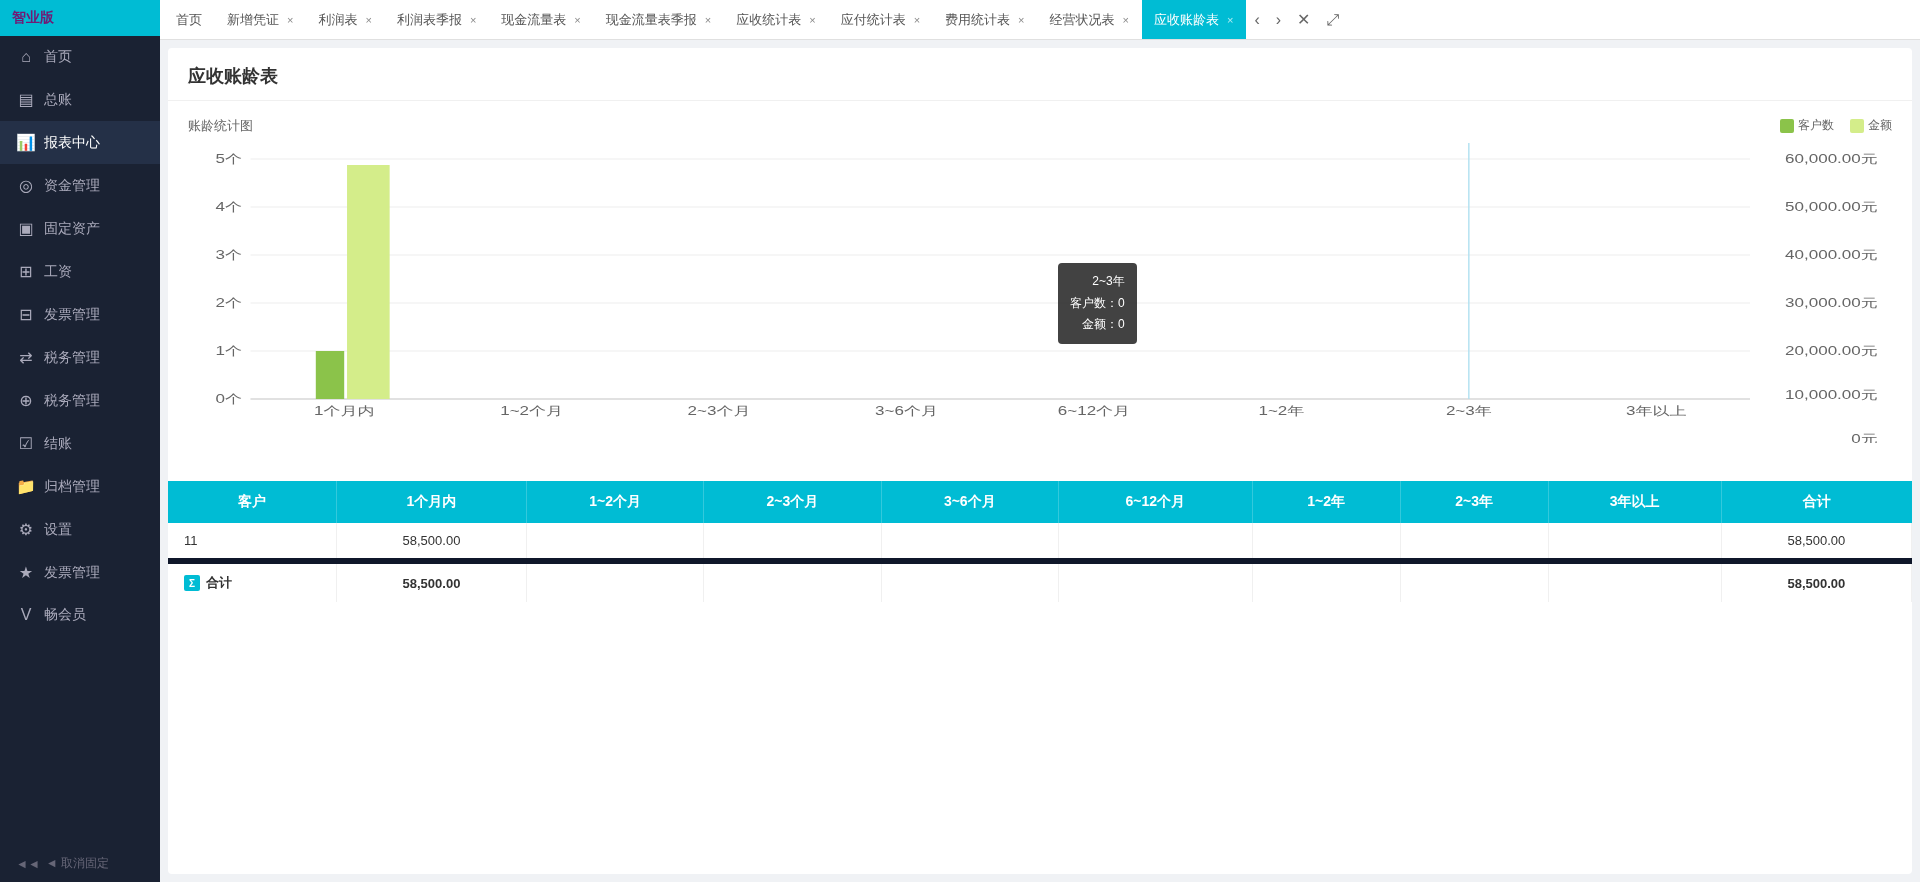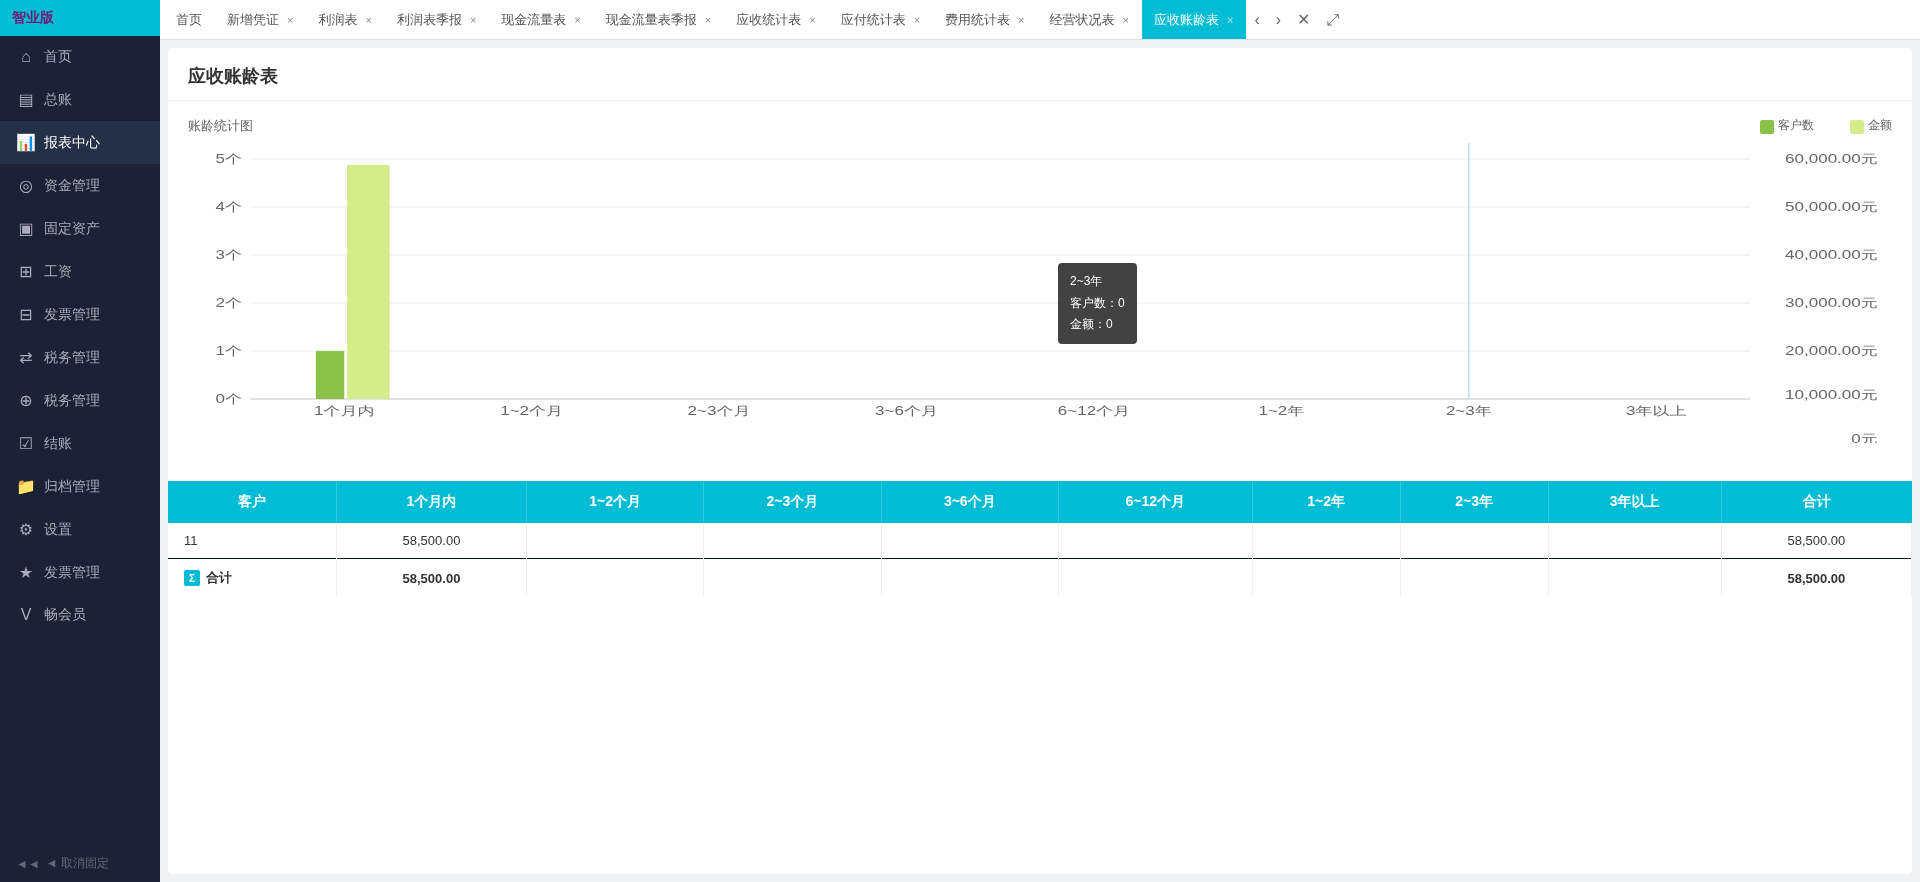--- a/index.html
+++ b/index.html
@@ -176,35 +176,35 @@
       top: 16px;
       right: 20px;
       display: flex;
       align-items: center;
       gap: 16px;
       font-size: 12px;
       color: #666;
     }
     .legend-item {
       display: flex;
-      align-items: flex-end;
+      align-items: center;
       gap: 4px;
-      margin-left: 20px;
     }
     .legend-color {
       width: 14px;
       height: 14px;
       border-radius: 2px;
     }
 
     
     .chart-svg-container {
       position: relative;
       width: 100%;
       height: 320px;
+      text-align: right;
     }
 
     
     .chart-tooltip {
       position: absolute;
       background: rgba(40,40,40,0.88);
       color: white;
       padding: 8px 12px;
       border-radius: 4px;
       font-size: 12px;
@@ -228,21 +228,21 @@
     .data-table thead th {
       padding: 12px 16px;
       font-weight: bold;
       font-size: 14px;
       text-align: center;
       border-right: 1px solid rgba(255,255,255,0.2);
     }
     .data-table thead th:last-child { border-right: none; }
     .data-table tbody tr {
       background: white;
-      border-bottom: 1px solid #0f172a;
+      border-bottom: 6px solid #0f172a;
     }
     .data-table tbody td {
       padding: 10px 16px;
       text-align: center;
       font-size: 13px;
       color: #333;
       border-right: 1px solid #f0f0f0;
     }
     .data-table tbody td:first-child { text-align: left; }
     .data-table tfoot tr {

